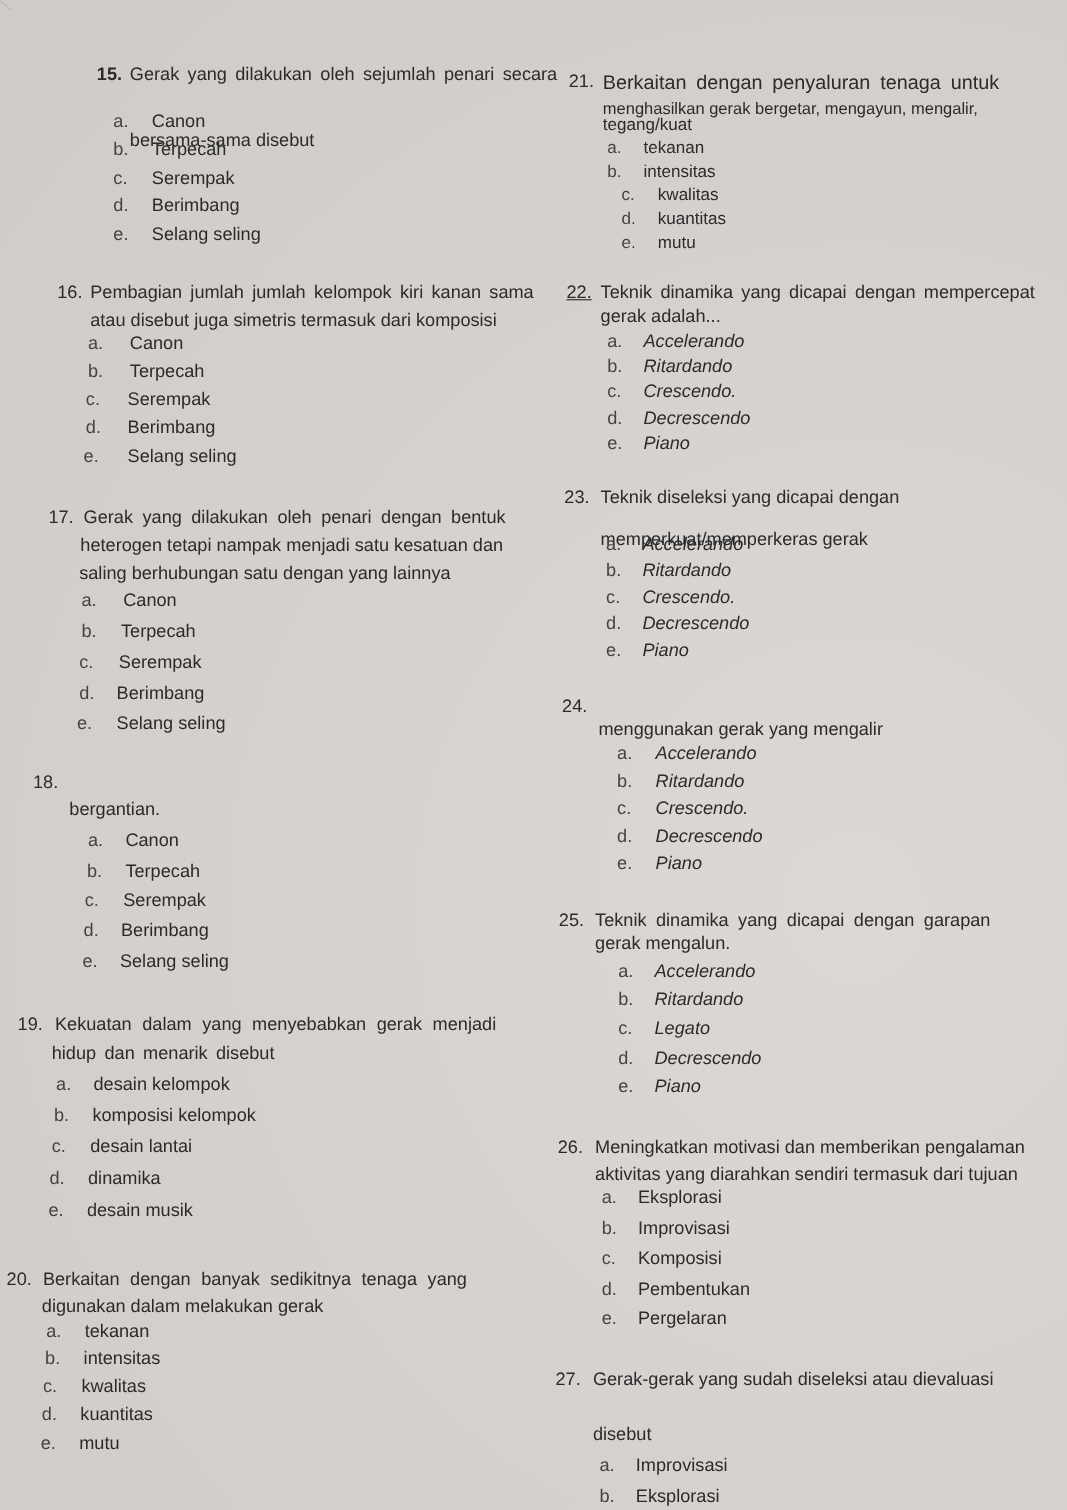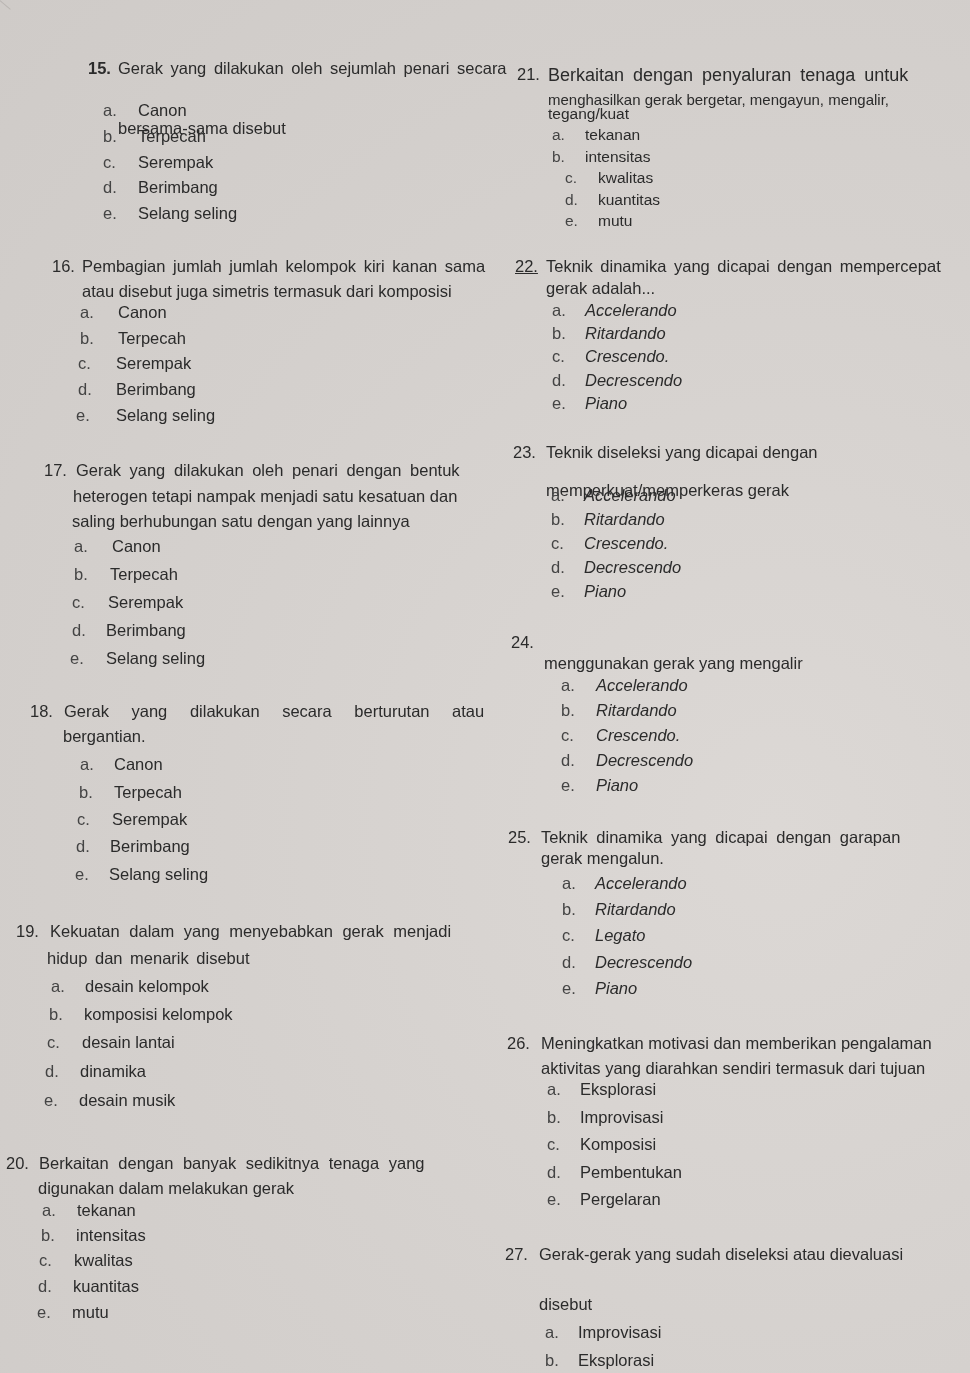--- a/index.html
+++ b/index.html
@@ -126,21 +126,20 @@
       <span class="opt-text" style="left:34px;">Berimbang</span>
     </div>
   <div class="opt" style="left:26px; top:188px;">
       <span class="opt-letter">e.</span>
       <span class="opt-text" style="left:36px;">Selang seling</span>
     </div>
 </div>
 
 <div class="q" style="left:30px; top:703px; width:450px; height:180px;">
   <span class="stem-line" style="left:0; top:0;">18.</span>
-  <span class="stem-line" style="left:34px; top:0; word-spacing:18px;">Gerak yang dilakukan secara berturutan atau</span>
   <span class="stem-line" style="left:33px; top:25px;">bergantian.</span>
   <div class="opt" style="left:50px; top:53px;">
       <span class="opt-letter">a.</span>
       <span class="opt-text" style="left:34px;">Canon</span>
     </div>
   <div class="opt" style="left:49px; top:81px;">
       <span class="opt-letter">b.</span>
       <span class="opt-text" style="left:35px;">Terpecah</span>
     </div>
   <div class="opt" style="left:47px; top:108px;">

